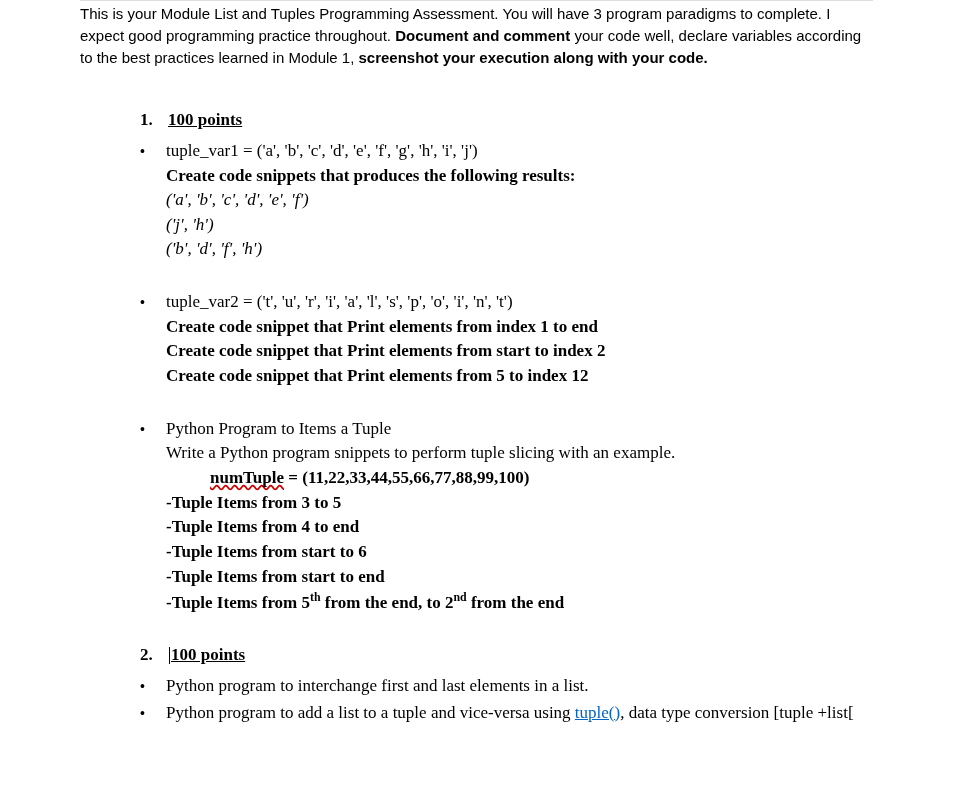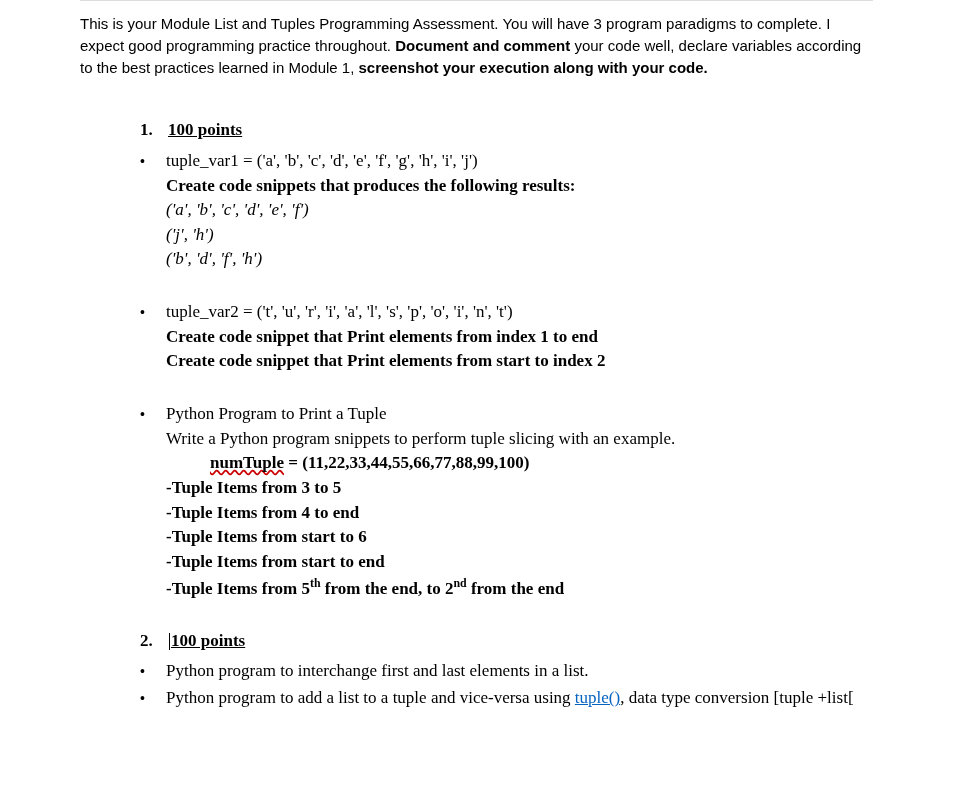--- a/index.html
+++ b/index.html
@@ -11,21 +11,21 @@
     width: 953px;
   }
   .page {
     padding: 0 80px 40px 80px;
   }
   .intro {
     font-size: 15px;
     line-height: 1.45;
     margin-bottom: 40px;
     border-top: 1px solid #ddd;
-    padding-top: 12px;
+    padding-top: 2px;
   }
   .content {
     margin-left: 60px;
     font-family: Garamond, "Times New Roman", serif;
     font-size: 17px;
     line-height: 1.45;
   }
   .num-head {
     font-weight: bold;
     margin-bottom: 6px;
@@ -105,29 +105,30 @@
       </div>
     </div>
 
     <div class="block">
       <div class="bullet-row">
         <div class="bullet">•</div>
         <div class="btxt">
           <div>tuple_var2 = ('t', 'u', 'r', 'i', 'a', 'l', 's', 'p', 'o', 'i', 'n', 't')</div>
           <div class="bold">Create code snippet that Print elements from index 1 to end</div>
           <div class="bold">Create code snippet that Print elements from start to index 2</div>
+          <div class="bold">Create code snippet that Print elements from 5 to index 12</div>
         </div>
       </div>
     </div>
 
     <div class="block">
       <div class="bullet-row">
         <div class="bullet">•</div>
         <div class="btxt">
-          <div>Python Program to Print a Tuple</div>
+          <div>Python Program to Items a Tuple</div>
           <div>Write a Python program snippets to perform tuple slicing with an example.</div>
           <div class="bold"><span class="wavy">numTuple</span><span> = (11,22,33,44,55,66,77,88,99,100)</span></div>
           <div class="bold">-Tuple Items from 3 to 5</div>
           <div class="bold">-Tuple Items from 4 to end</div>
           <div class="bold">-Tuple Items from start to 6</div>
           <div class="bold">-Tuple Items from start to end</div>
           <div class="bold"><span>-Tuple Items from 5</span><span class="sup">th</span><span> from the end, to 2</span><span class="sup">nd</span><span> from the end</span></div>
         </div>
       </div>
     </div>

